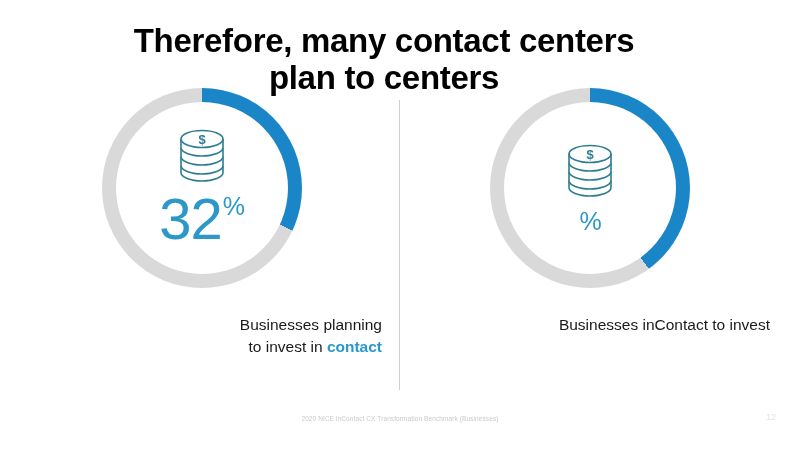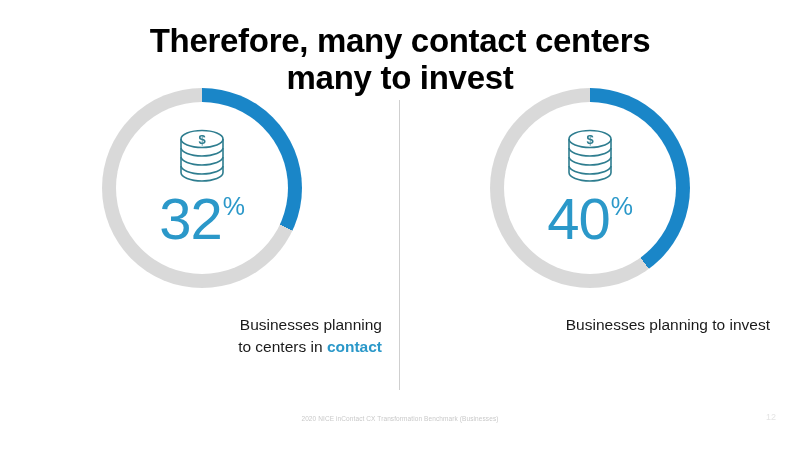--- a/index.html
+++ b/index.html
@@ -19,21 +19,21 @@
   #slide {
     position: absolute;
     inset: 0;
     background: #ffffff;
   }
 
   
   #title {
     position: absolute;
     top: 22px;
-    left: 60px;
+    left: 44px;
     width: 680px;
     text-align: center;
     font-size: 33px;
     line-height: 1.13;
     font-weight: bold;
     letter-spacing: -0.3px;
     color: #000000;
   }
   #title .tline { display: block; white-space: nowrap; }
 
@@ -144,21 +144,21 @@
     color: #e4e4e4;
   }
 </style>
 </head>
 <body>
 
 <div id="slide">
 
   <div id="title">
     <span class="tline">Therefore, many contact centers</span>
-    <span class="tline">many to invest</span>
+    <span class="tline">plan to centers</span>
   </div>
 
   <div id="divider"></div>
 
   <div class="panel" id="panel-left">
     <div class="donut-wrap">
       <div class="donut" id="donut-0" style="background: conic-gradient(rgb(26, 134, 200) 0deg, rgb(26, 134, 200) 115.2deg, rgb(217, 217, 217) 115.2deg, rgb(217, 217, 217) 360deg);"></div>
       <div class="donut-hole"></div>
       <div class="donut-inner">
         <span class="coin-icon">
@@ -175,49 +175,48 @@
           <span class="pct-num">32</span>
           <span class="pct-sign">%</span>
         </span>
       </div>
     </div>
     <div class="caption">
       <span class="cline">
         <span>Businesses planning</span>
       </span>
       <span class="cline">
-        <span>to centers in </span><span class="hl">contact</span>
+        <span>to invest in </span><span class="hl">contact</span>
       </span>
     </div>
   </div>
 
   <div class="panel" id="panel-right">
     <div class="donut-wrap">
       <div class="donut" id="donut-1" style="background: conic-gradient(rgb(26, 134, 200) 0deg, rgb(26, 134, 200) 144deg, rgb(217, 217, 217) 144deg, rgb(217, 217, 217) 360deg);"></div>
       <div class="donut-hole"></div>
       <div class="donut-inner">
         <span class="coin-icon">
           <svg width="54" height="56" viewBox="0 0 54 56" fill="none" stroke="#2e7d8f" stroke-width="1.6">
             <ellipse cx="27" cy="11" rx="21" ry="8.5"></ellipse>
             <text x="27" y="16" font-family="'Liberation Sans', sans-serif" font-size="13" font-weight="bold" fill="#2e7d8f" stroke="none" text-anchor="middle">$</text>
             <path d="M6 11 V19.5 C6 24.2 15.4 28 27 28 C38.6 28 48 24.2 48 19.5 V11"></path>
             <path d="M6 20 V28.5 C6 33.2 15.4 37 27 37 C38.6 37 48 33.2 48 28.5 V20"></path>
             <path d="M6 29 V37.5 C6 42.2 15.4 46 27 46 C38.6 46 48 42.2 48 37.5 V29"></path>
             <path d="M6 38 V44.5 C6 49.2 15.4 53 27 53 C38.6 53 48 49.2 48 44.5 V38"></path>
           </svg>
         </span>
         <span class="pct">
-          <span class="pct-num">40</span>
           <span class="pct-sign">%</span>
         </span>
       </div>
     </div>
     <div class="caption">
       <span class="cline">
-        <span>Businesses planning to invest</span>
+        <span>Businesses inContact to invest</span>
       </span>
     </div>
   </div>
 
   <div id="footnote">2020 NICE inContact CX Transformation Benchmark (Businesses)</div>
   <div id="page-number">12</div>
 
 </div>
 
 </body></html>

